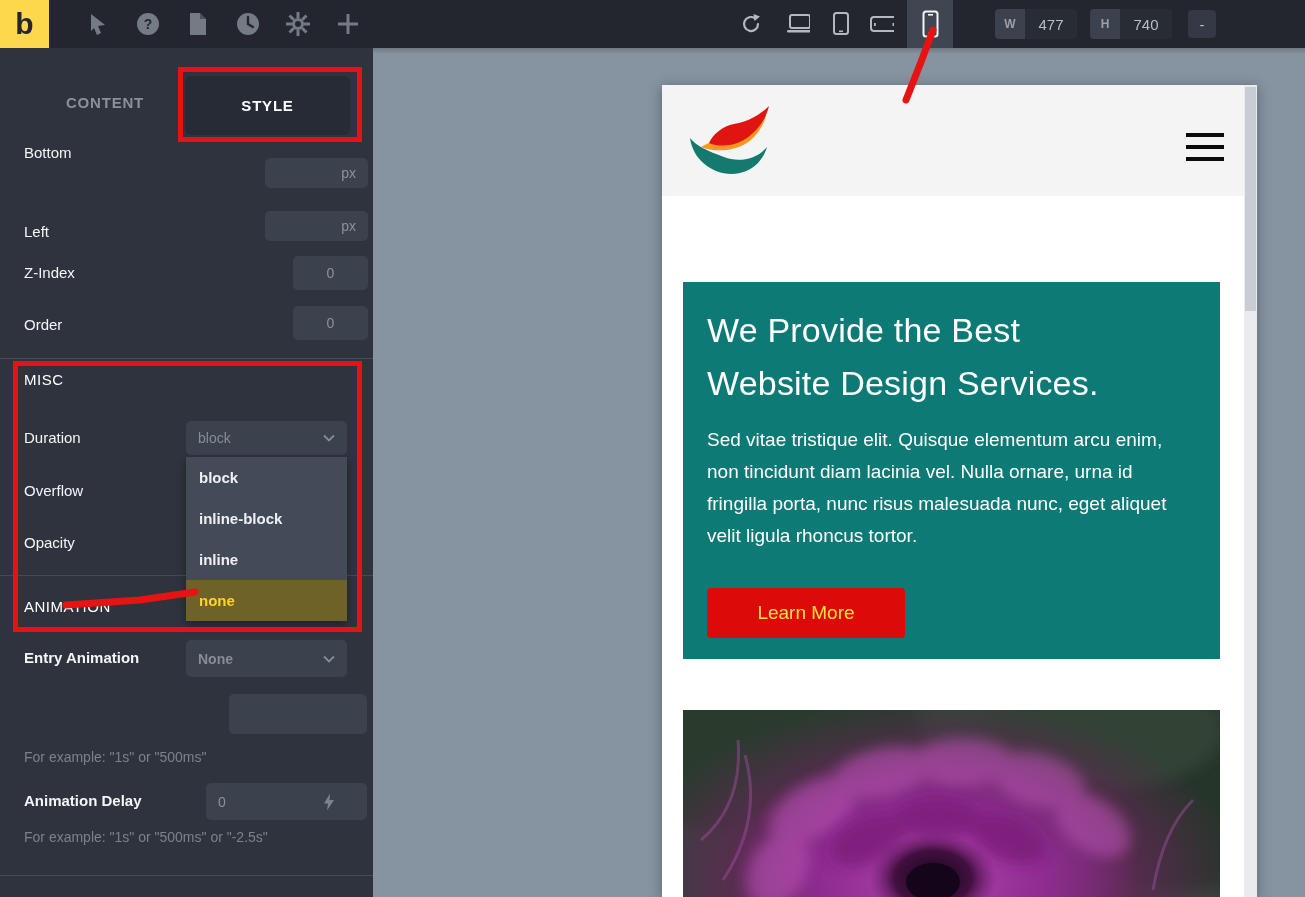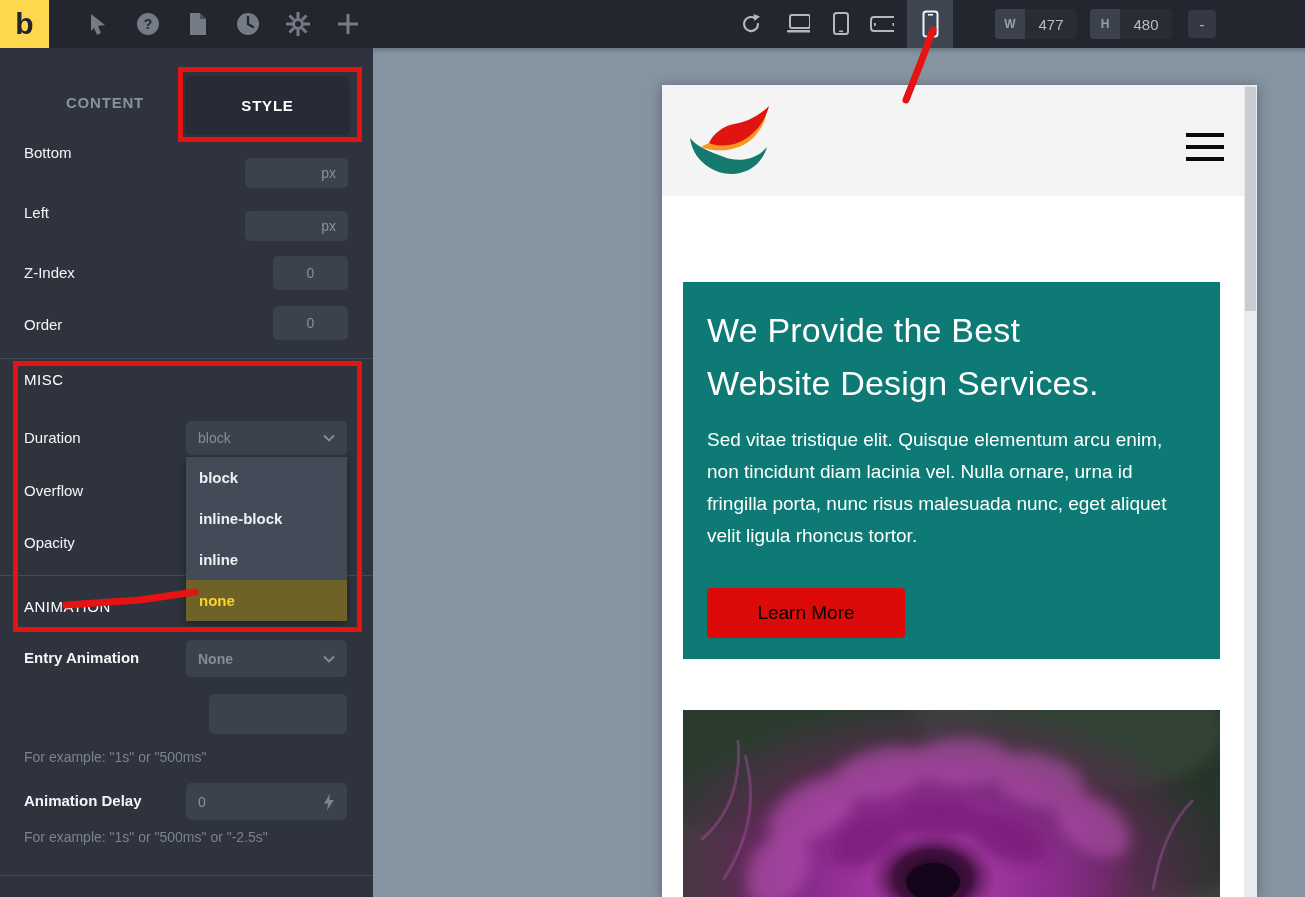--- a/index.html
+++ b/index.html
@@ -23,21 +23,21 @@
   
   .sidebar { position:absolute; left:0; top:48px; width:373px; height:849px; background:#2e333d; z-index:4; }
   .tab-content { position:absolute; left:40px; top:46px; width:130px; text-align:center; color:#8b9199;
                  font-weight:bold; font-size:15px; letter-spacing:.8px; }
   .tab-style { position:absolute; left:185px; top:28px; width:165px; height:59px; background:#262b35; border-radius:6px;
                color:#fff; font-weight:bold; font-size:15px; letter-spacing:.8px; display:flex; align-items:center; justify-content:center; }
   .sb-label { position:absolute; left:24px; color:#f4f5f7; font-size:15px; }
   .sb-label.bold { font-weight:bold; }
   .sb-heading { position:absolute; left:24px; color:#fff; font-size:15px; font-weight:normal; letter-spacing:.5px; }
   .sb-input { position:absolute; background:#3b414d; border:none; border-radius:5px; color:#8c919a; font-size:14px;
-              font-family:"Liberation Sans",sans-serif; outline:none; padding:0 12px; }
+              font-family:"Liberation Sans",sans-serif; outline:none; padding:0 12px;margin-left:20px; }
   .sb-input::placeholder { color:#8c919a; }
   .sb-input.px { text-align:right; }
   .sb-input.center { text-align:center; }
   .divider { position:absolute; left:0; width:373px; height:1px; background:#454b56; }
   .select-box { position:absolute; background:#3b414d; border-radius:5px; color:#878d96; font-size:14px;
                 display:flex; align-items:center; padding:0 12px; justify-content:space-between; }
   .menu { position:absolute; left:186px; top:409px; width:161px; background:#444b58; border-radius:0 0 5px 5px;
           box-shadow:0 4px 10px rgba(0,0,0,.35); z-index:6; }
   .menu .opt { height:41px; display:flex; align-items:center; padding-left:13px; color:#eef0f3; font-size:15px; font-weight:bold; }
   .menu .opt.selected { background:#6e6229; color:#ffd422; }
@@ -52,21 +52,21 @@
              box-shadow:0 2px 12px rgba(25,35,45,.4); overflow:hidden; }
   .ph-header { position:absolute; left:0; top:0; width:595px; height:111px; background:#f4f4f4; }
   .ph-logo { position:absolute; left:21px; top:17px; }
   .hamburger { position:absolute; left:524px; top:48px; width:38px; height:28px; }
   .hamburger span { position:absolute; left:0; width:38px; height:4px; background:#0b0b0b; }
   .hamburger span:nth-child(1){ top:0; } .hamburger span:nth-child(2){ top:12px; } .hamburger span:nth-child(3){ top:24px; }
   .hero { position:absolute; left:21px; top:197px; width:537px; height:377px; background:#0d7a75; }
   .hero h1 { position:absolute; left:24px; top:22px; width:480px; color:#fff; font-size:34px; font-weight:normal; line-height:53px; letter-spacing:.2px; }
   .hero p { position:absolute; left:24px; top:142px; width:490px; color:#fff; font-size:19px; line-height:32px; }
   .learn-btn { position:absolute; left:24px; top:306px; width:198px; height:50px; background:#dc0a08; border:none; border-radius:4px;
-               color:#000000; font-size:19px; font-family:"Liberation Sans",sans-serif; }
+               color:#fde047; font-size:19px; font-family:"Liberation Sans",sans-serif; }
   .cabbage-wrap { position:absolute; left:21px; top:625px; width:537px; height:187px; overflow:hidden; }
   .pv-scroll { position:absolute; right:0; top:0; width:13px; height:812px; background:#e9ebee; }
   .pv-thumb { position:absolute; left:1px; top:2px; width:11px; height:224px; background:#c7cdd3; }
 
   
   .anno { position:absolute; left:0; top:0; width:1305px; height:897px; z-index:20; pointer-events:none; }
   .anno-rect { position:absolute; border:5px solid #e61313; }
   .r1 { left:178px; top:67px; width:184px; height:75px; }
   .r2 { left:13px; top:361px; width:349px; height:271px; }
   svg.lines { position:absolute; left:0; top:0; width:1305px; height:897px; }
@@ -157,33 +157,33 @@
         <rect x="6" y="22.5" width="5" height="1.6" fill="#f2f4f6"></rect>
       </svg>
   </div>
 
   <div class="dim-field" style="left:995px; width:82px">
     <div class="chip">W</div>
     <div class="val">477</div>
   </div>
   <div class="dim-field" style="left:1090px; width:82px">
     <div class="chip">H</div>
-    <div class="val">480</div>
+    <div class="val">740</div>
   </div>
   <div class="minus-btn" style="left:1188px">-</div>
 </div>
 
 <div class="sidebar">
   <div class="tab-content">CONTENT</div>
   <div class="tab-style">STYLE</div>
 
   <div class="sb-label" style="top:96px">Bottom</div>
   <input class="sb-input px" style="left: 245px; top: 110px; width: 103px; height: 30px;" placeholder="px">
 
-  <div class="sb-label" style="top:156px">Left</div>
+  <div class="sb-label" style="top:175px">Left</div>
   <input class="sb-input px" style="left: 245px; top: 163px; width: 103px; height: 30px;" placeholder="px">
 
   <div class="sb-label" style="top:216px">Z-Index</div>
   <input class="sb-input center" style="left: 273px; top: 208px; width: 75px; height: 34px;" value="0">
 
   <div class="sb-label" style="top:268px">Order</div>
   <input class="sb-input center" style="left: 273px; top: 258px; width: 75px; height: 34px;" value="0">
 
   <div class="divider" style="top:310px"></div>
 

